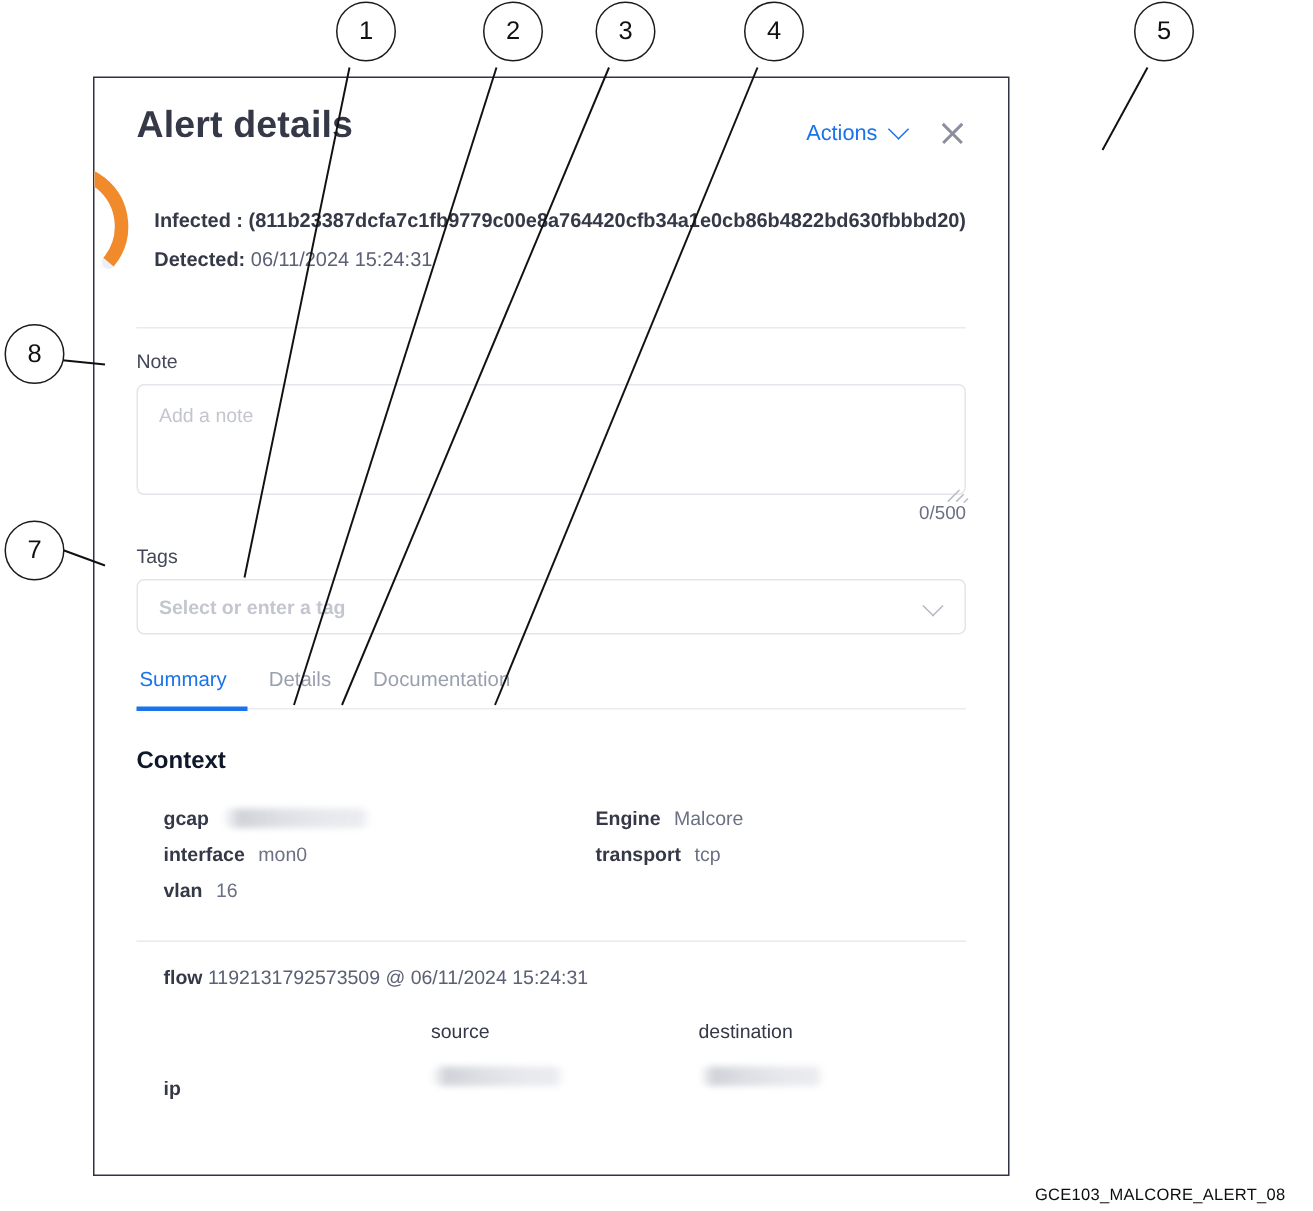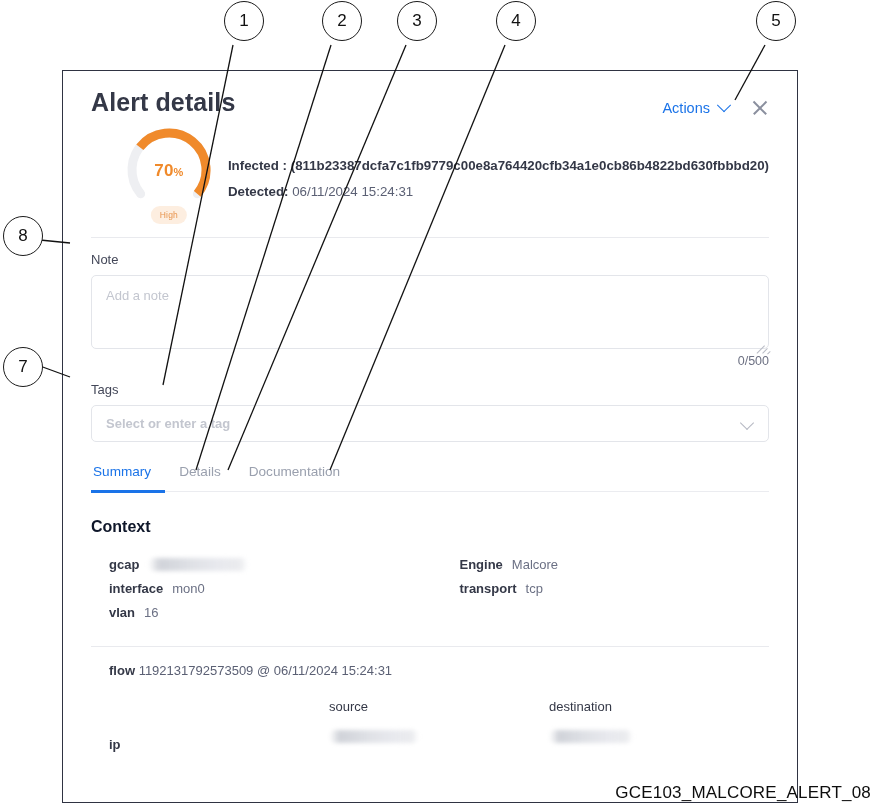--- a/index.html
+++ b/index.html
@@ -33,35 +33,35 @@
     display: flex;
     align-items: center;
     justify-content: center;
     font-family: "Liberation Sans", sans-serif;
     font-size: 17px;
     color: #111111;
     z-index: 60;
   }
   .figure-caption {
     position: absolute;
-    right: 4px;
+    right: 18px;
     bottom: 4px;
     font-family: "Liberation Sans", sans-serif;
-    font-size: 17px;
+    font-size: 11px;
     letter-spacing: .2px;
     color: #0d0d0d;
     z-index: 60;
   }
 
   
   #dialog {
     position: absolute;
     left: 62px;
-    top: 70px;
-    width: 736px;
+    top: 51px;
+    width: 611px;
     height: 733px;
     background: #ffffff;
     border: 1.3px solid #2f3342;
     box-sizing: border-box;
     overflow: hidden;
     z-index: 10;
   }
   .dlg-inner {
     padding: 0 28px;
   }

